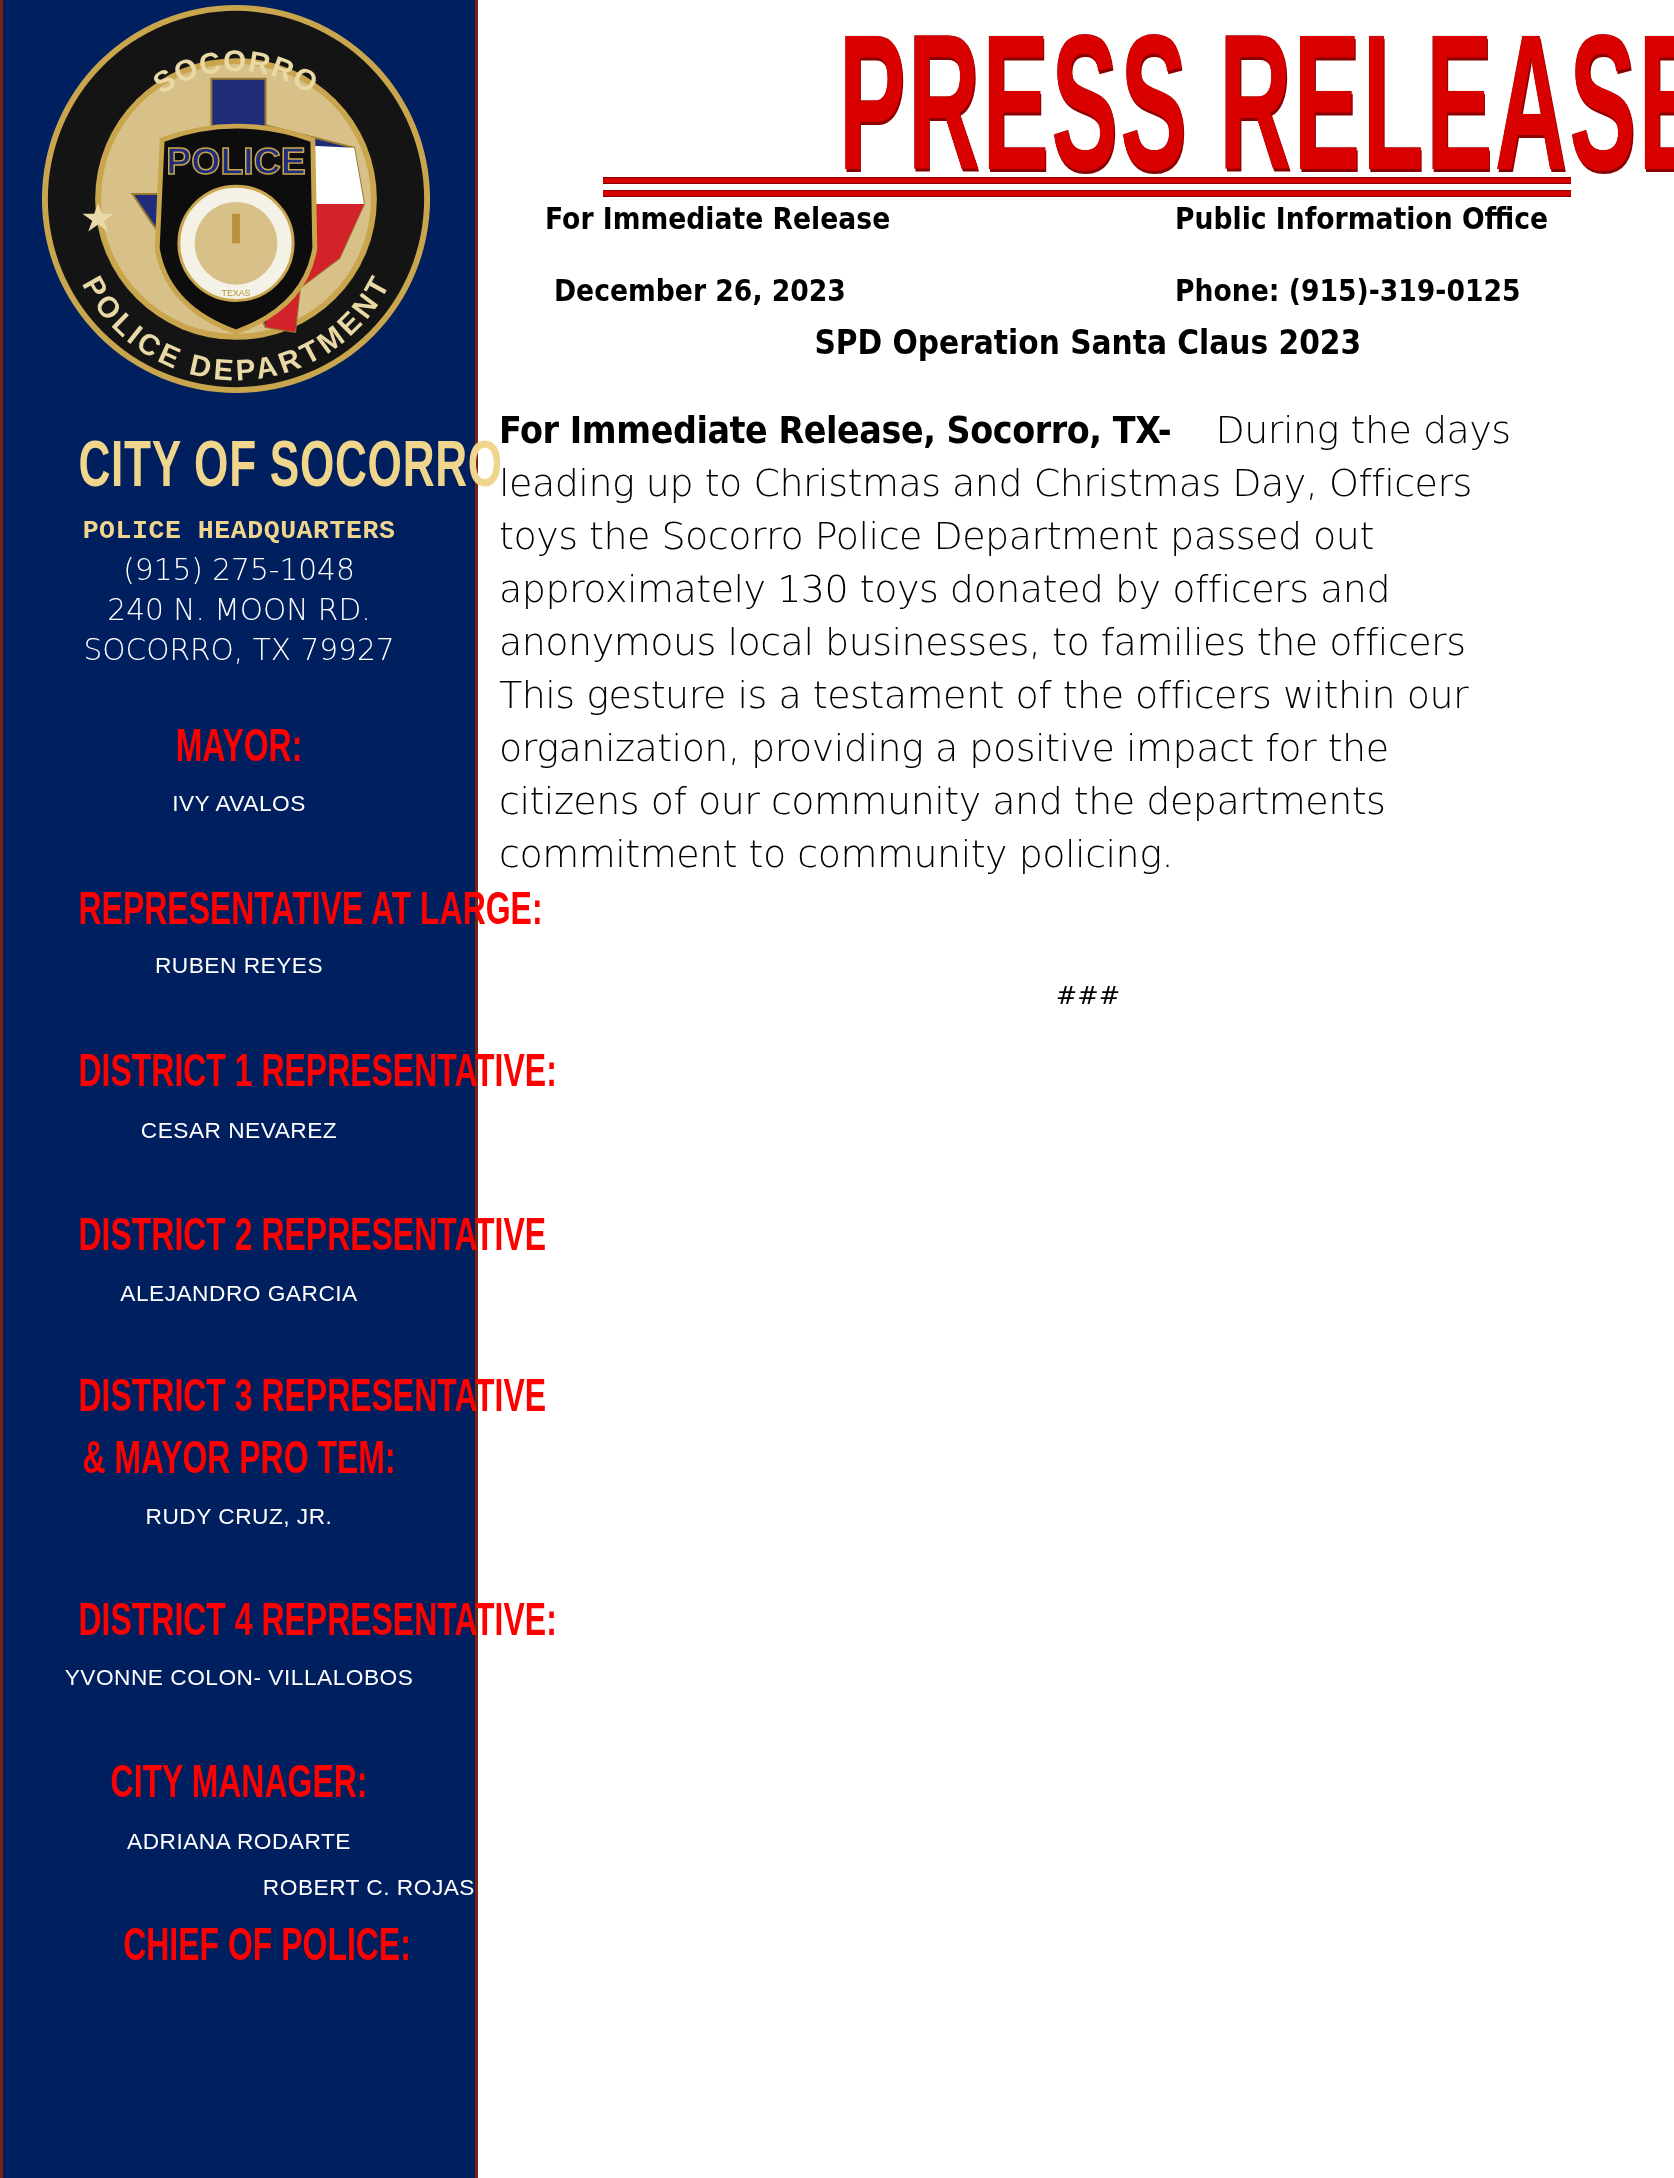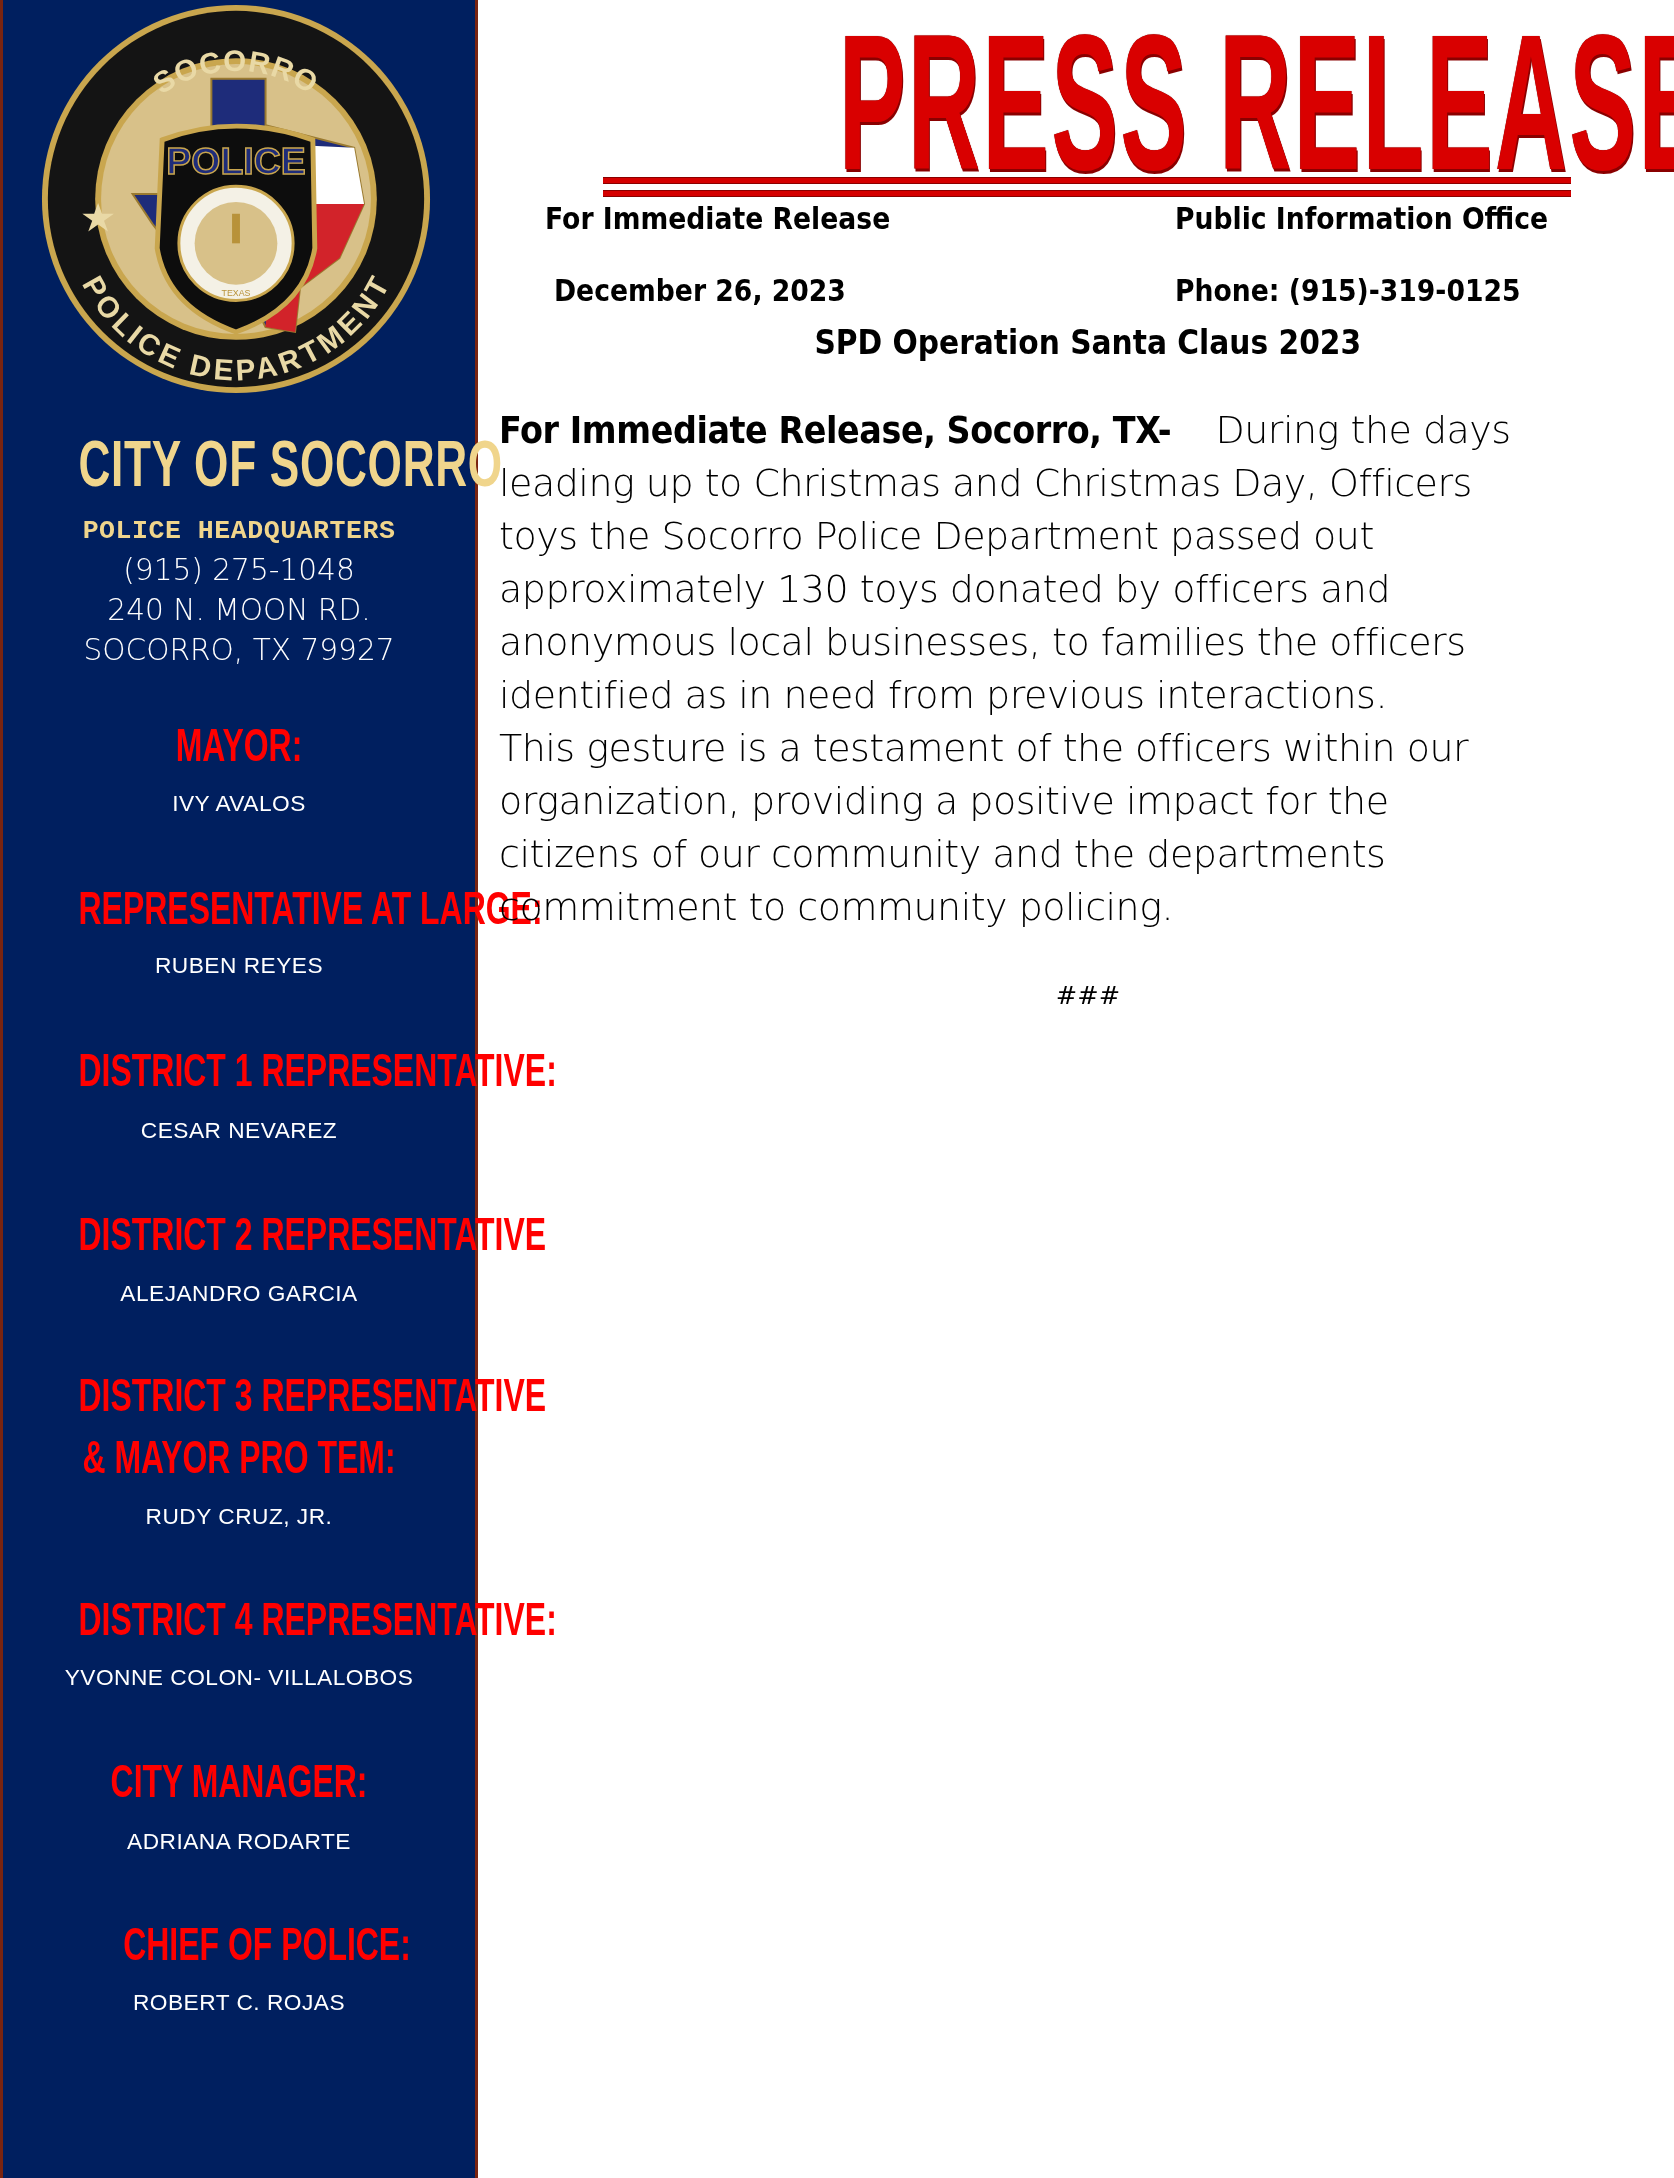--- a/index.html
+++ b/index.html
@@ -96,41 +96,40 @@
   <div class="abs center-x name" style="top:1664px;">YVONNE COLON- VILLALOBOS</div>
 
   <div class="abs center-x" style="top:1753px;">
       <span class="cond role">CITY MANAGER:</span>
     </div>
   <div class="abs center-x name" style="top:1828px;">ADRIANA RODARTE</div>
 
   <div class="abs center-x" style="top:1916px;padding-left:28px;">
       <span class="cond role">CHIEF OF POLICE:</span>
     </div>
-  <div class="abs center-x name" style="top:1989px;">ROBERT C. ROJAS</div>
+  <div class="abs center-x name" style="top:1874px;text-align:right;">ROBERT C. ROJAS</div>
 </div>
 
 <div class="abs title">PRESS RELEASE:</div>
 <div class="abs rule" style="top:177px;height:4.9px;"></div>
 <div class="abs rule" style="top:190px;height:4.9px;"></div>
 
 <div class="abs hdr" style="left:545px;top:202px;">For Immediate Release</div>
 <div class="abs hdr" style="left:1175px;top:202px;">Public Information Office</div>
 <div class="abs hdr" style="left:554px;top:274px;">December 26, 2023</div>
 <div class="abs hdr" style="left:1175px;top:274px;">Phone: (915)-319-0125</div>
 
 <div class="abs subtitle" style="top:323px;"><span>SPD Operation Santa Claus 2023</span></div>
 
 <div class="abs body">
   <span class="line"><span class="lead">For Immediate Release, Socorro, TX-</span><span> During the days</span></span>
   <span class="line">leading up to Christmas and Christmas Day, Officers</span>
   <span class="line">toys the Socorro Police Department passed out</span>
   <span class="line">approximately 130 toys donated by officers and</span>
   <span class="line">anonymous local businesses, to families the officers</span>
-  <span class="line">identified as in need from previous interactions.</span>
   <span class="line">This gesture is a testament of the officers within our</span>
   <span class="line">organization, providing a positive impact for the</span>
   <span class="line">citizens of our community and the departments</span>
   <span class="line">commitment to community policing.</span>
 </div>
 
 <div class="abs end">###</div>
 
 
 </body></html>

